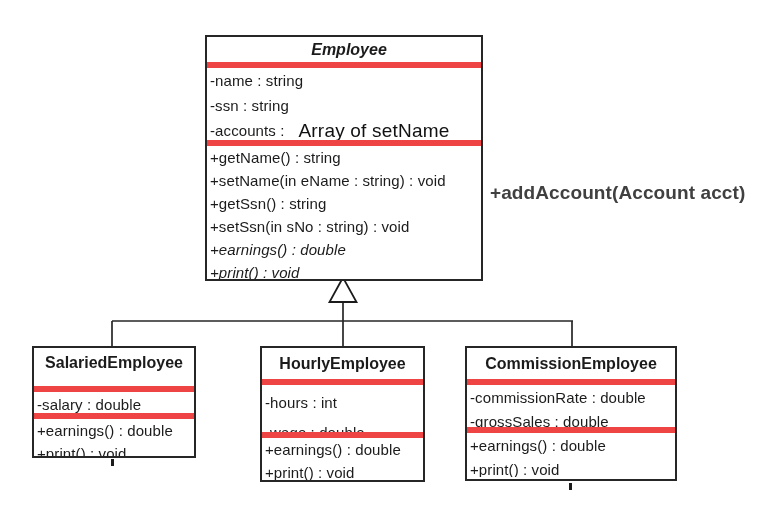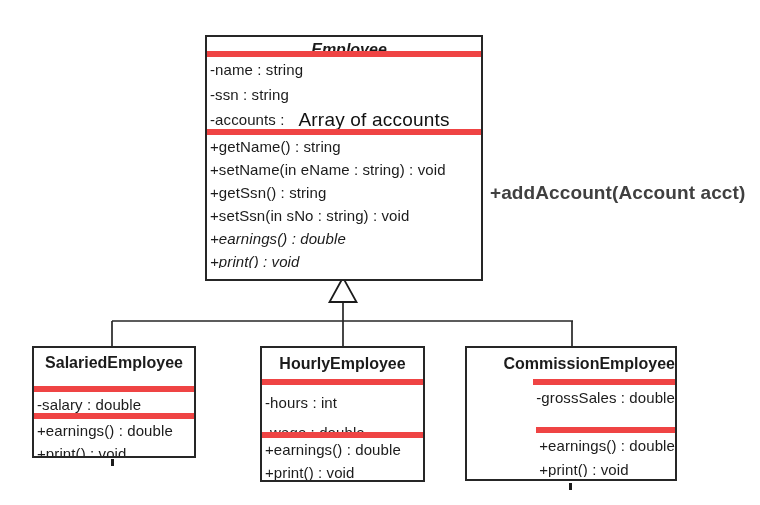--- a/index.html
+++ b/index.html
@@ -35,21 +35,21 @@
   .member {
     font-size: 15px;
     padding-left: 3px;
     white-space: nowrap;
     letter-spacing: 0.1px;
   }
   .italic { font-style: italic; }
 
   
   #employee-box { left: 205px; top: 35px; width: 278px; height: 246px; }
-  #employee-box .class-title { height: 14px; line-height: 25px; font-style: italic; padding-left: 10px; }
+  #employee-box .class-title { height: 25px; line-height: 25px; font-style: italic; padding-left: 10px; }
   #employee-attrs { height: 78px; }
   #employee-attrs .member { line-height: 25px; }
   #employee-methods { height: 139px; }
   #employee-methods .member { line-height: 23px; }
   .accounts-row { display: flex; align-items: center; }
   .accounts-note {
     font-size: 19px;
     letter-spacing: 0.2px;
     margin-left: 14px;
     color: #111111;
@@ -63,21 +63,21 @@
   #salaried-methods { height: 48px; }
   #salaried-methods .member { line-height: 23px; }
 
   #hourly-box { left: 260px; top: 346px; width: 165px; height: 136px; }
   #hourly-box .class-title { height: 31px; line-height: 31px; }
   #hourly-attrs { height: 53px; }
   #hourly-attrs .member { line-height: 24px; padding-top: 6px; }
   #hourly-methods { height: 48px; }
   #hourly-methods .member { line-height: 23px; }
 
-  #commission-box { left: 465px; top: 346px; width: 212px; height: 135px; align-items: flex-end; }
+  #commission-box { left: 465px; top: 346px; width: 212px; height: 135px; }
   #commission-box .class-title { height: 31px; line-height: 32px; }
   #commission-attrs { height: 48px; }
   #commission-attrs .member { line-height: 23px; padding-top: 1px; }
   #commission-methods { height: 50px; }
   #commission-methods .member { line-height: 23px; padding-top: 1px; }
 
   
   #annotation {
     position: absolute;
     left: 490px;
@@ -108,21 +108,21 @@
     <line x1="570.5" y1="483" x2="570.5" y2="490" stroke="#1b1b1b" stroke-width="3"></line>
   </svg>
 
   <div class="uml-box" id="employee-box">
     <div class="compartment class-title">Employee</div>
     <div class="compartment" id="employee-attrs">
       <div class="member">-name : string</div>
       <div class="member">-ssn : string</div>
       <div class="member accounts-row">
         <span>-accounts :</span>
-        <span class="accounts-note">Array of accounts</span>
+        <span class="accounts-note">Array of setName</span>
       </div>
     </div>
     <div class="compartment" id="employee-methods">
       <div class="member">+getName() : string</div>
       <div class="member">+setName(in eName : string) : void</div>
       <div class="member">+getSsn() : string</div>
       <div class="member">+setSsn(in sNo : string) : void</div>
       <div class="member italic">+earnings() : double</div>
       <div class="member italic">+print() : void</div>
     </div>
@@ -149,20 +149,21 @@
     </div>
     <div class="compartment" id="hourly-methods">
       <div class="member">+earnings() : double</div>
       <div class="member">+print() : void</div>
     </div>
   </div>
 
   <div class="uml-box" id="commission-box">
     <div class="compartment class-title">CommissionEmployee</div>
     <div class="compartment" id="commission-attrs">
+      <div class="member">-commissionRate : double</div>
       <div class="member">-grossSales : double</div>
     </div>
     <div class="compartment" id="commission-methods">
       <div class="member">+earnings() : double</div>
       <div class="member">+print() : void</div>
     </div>
   </div>
 
 </div>
 

